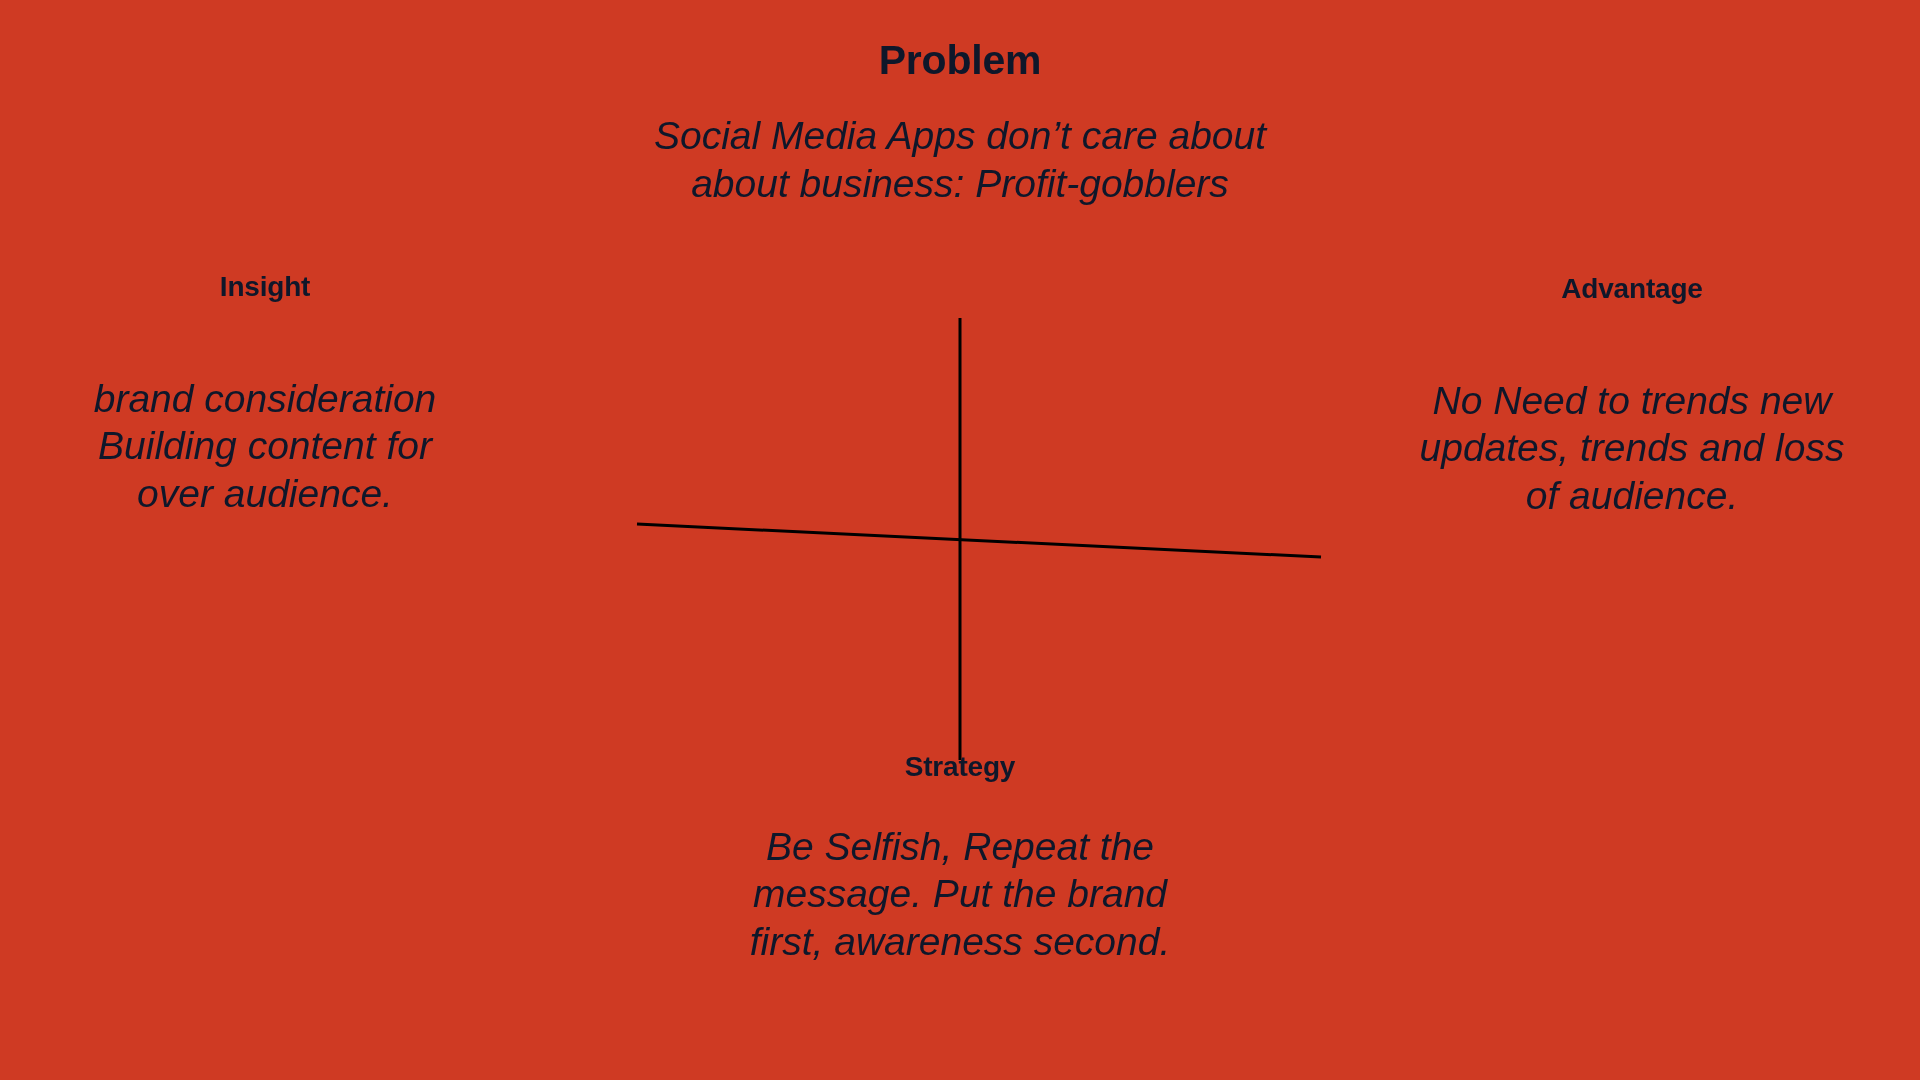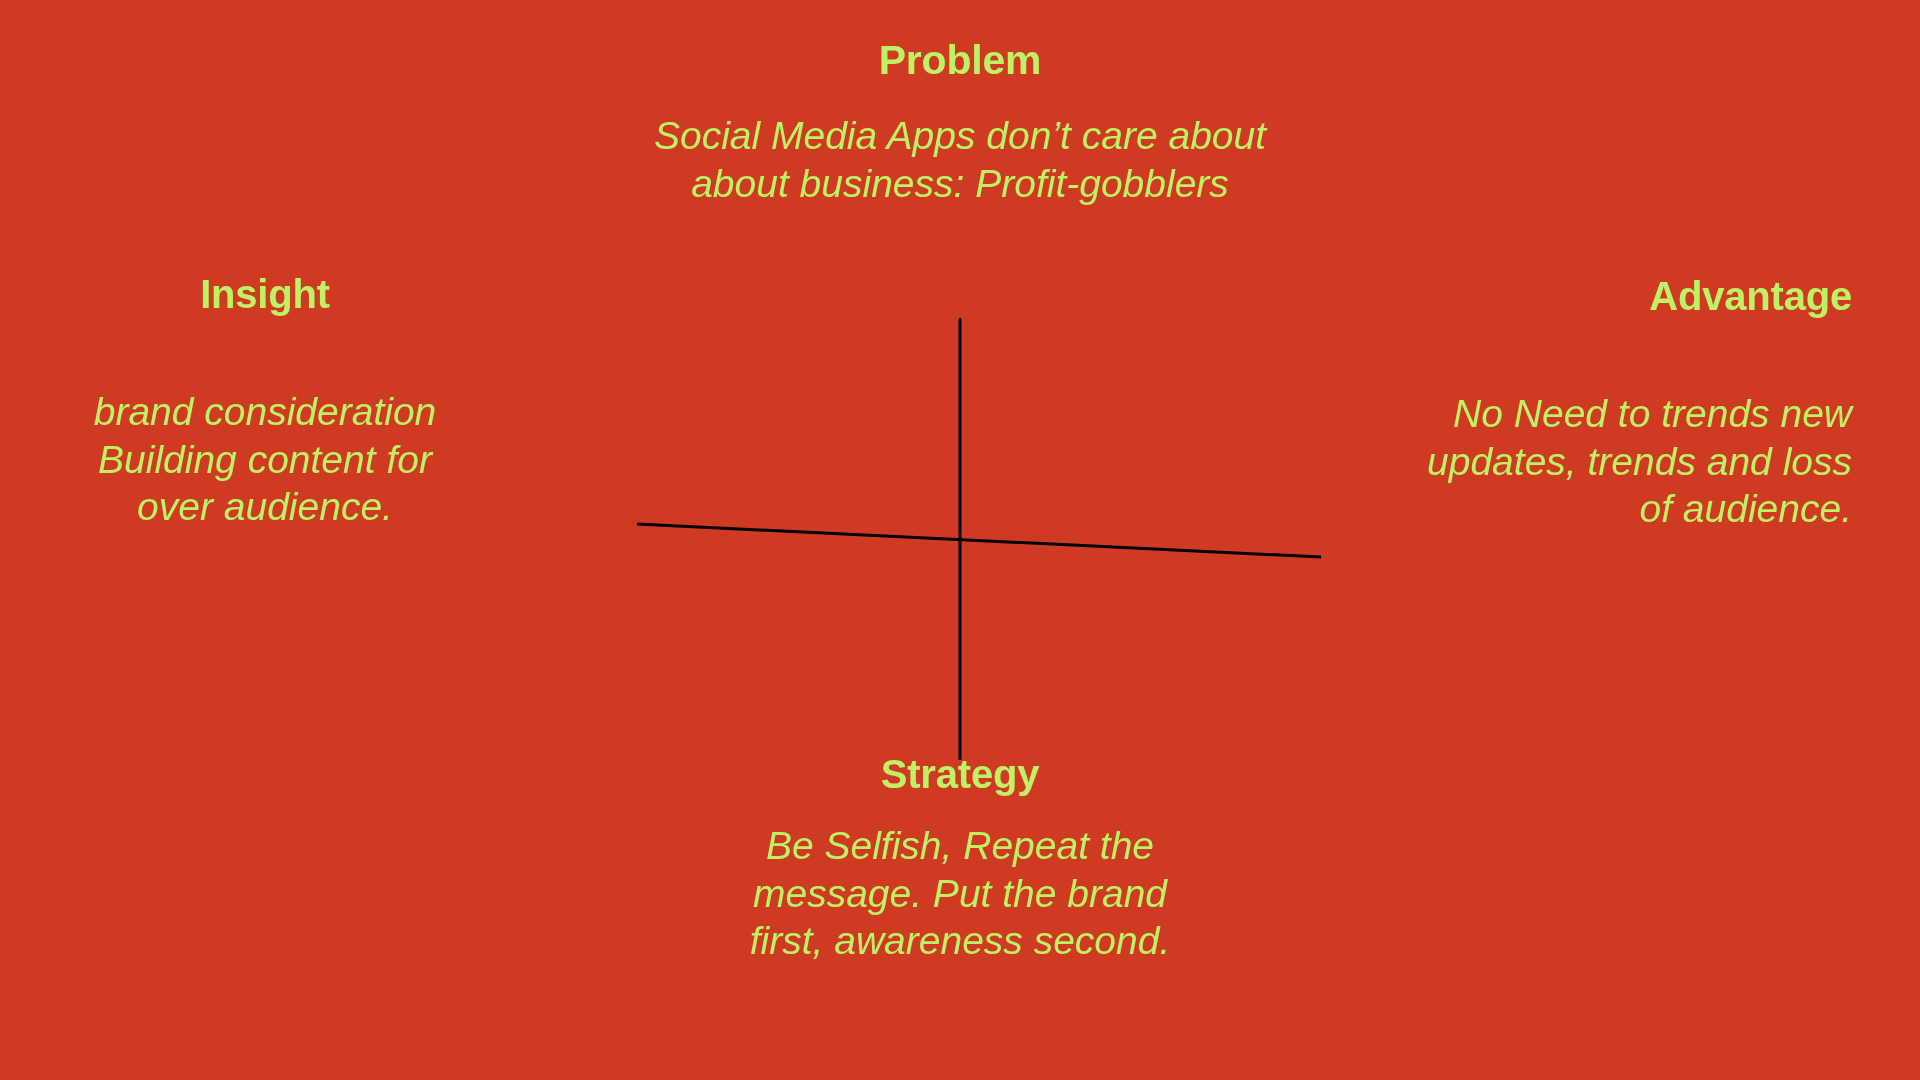--- a/index.html
+++ b/index.html
@@ -30,26 +30,26 @@
     top: 0;
     width: 1920px;
     height: 1080px;
     pointer-events: none;
   }
 
   
   .quad {
     position: absolute;
     text-align: center;
-    color: #bef264;
+    color: #0f172a;
   }
 
   .quad-title {
     font-weight: bold;
-    font-size: 40px;
+    font-size: 28px;
     line-height: 1.1;
     letter-spacing: -0.2px;
     margin: 0;
     white-space: nowrap;
   }
 
   .quad-body {
     font-weight: normal;
     font-size: 39px;
     line-height: 1.22;
@@ -71,31 +71,30 @@
     top: 272px;
     width: 400px;
   }
   #quad-insight .quad-body { margin-top: 72px; }
 
   
   #quad-advantage {
     left: 1412px;
     top: 274px;
     width: 440px;
-    text-align: right;
   }
   #quad-advantage .quad-body { margin-top: 72px; }
 
   
   #quad-strategy {
     left: 660px;
     top: 752px;
     width: 600px;
   }
-  #quad-strategy .quad-body { margin-top: 26px; }
+  #quad-strategy .quad-body { margin-top: 40px; }
 
   .line-row { display: block; font-style: italic; }
 </style>
 </head>
 <body style="background: rgb(207, 58, 35);">
 
 <div id="slide" style="background: rgb(207, 58, 35); color: rgb(255, 255, 255);">
 
   <svg class="crosshair" viewBox="0 0 1920 1080" width="1920" height="1080" xmlns="http://www.w3.org/2000/svg">
     <line id="v-line" stroke="#000000" stroke-width="3" stroke-linecap="butt" x1="960" y1="318" x2="960" y2="760"></line>

